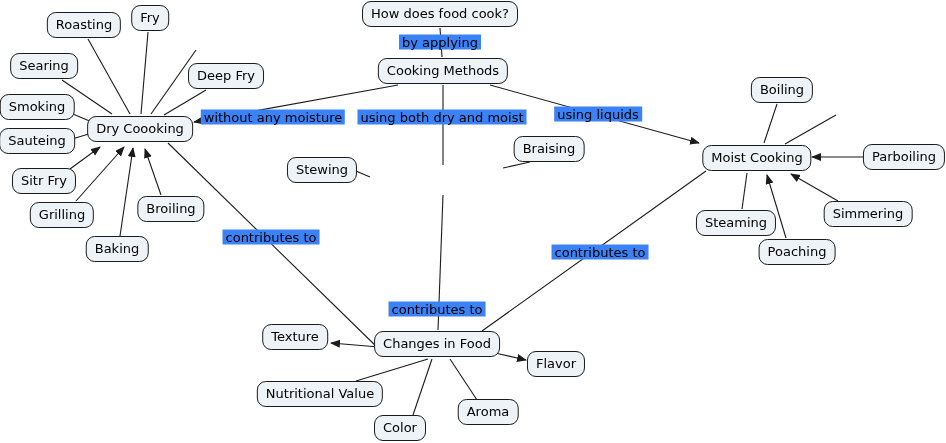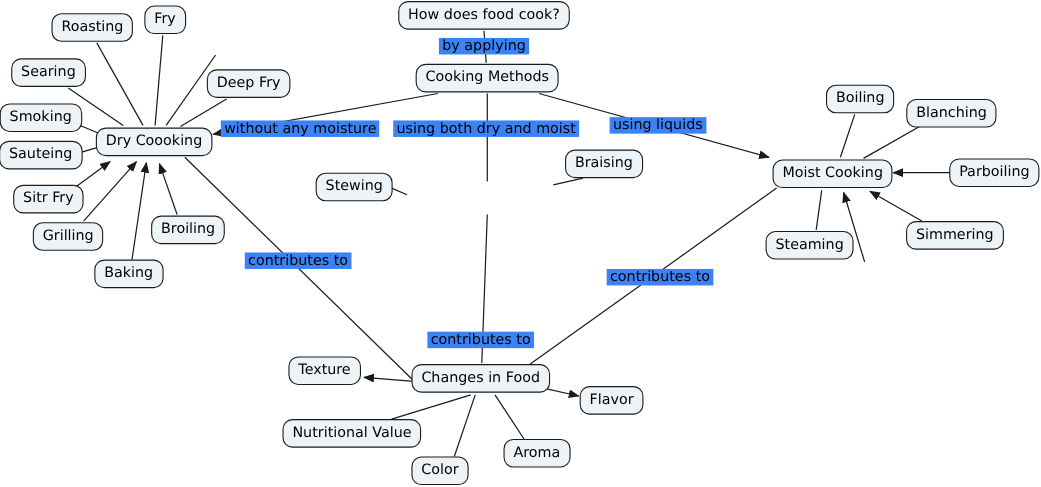--- a/index.html
+++ b/index.html
@@ -112,23 +112,23 @@
   <div class="node" style="left:37px;top:141px">Sauteing</div>
   <div class="node" style="left:44px;top:181px">Sitr Fry</div>
   <div class="node" style="left:62px;top:215px">Grilling</div>
   <div class="node" style="left:117px;top:249px">Baking</div>
   <div class="node" style="left:171px;top:209px">Broiling</div>
 
   <div class="node" style="left:549px;top:149px">Braising</div>
   <div class="node" style="left:322px;top:170px">Stewing</div>
 
   <div class="node" style="left:782px;top:90px">Boiling</div>
-  <div class="node" style="left:865px;top:103px">Blanching</div>
   <div class="node" style="left:904px;top:157px">Parboiling</div>
   <div class="node" style="left:868px;top:214px">Simmering</div>
+  <div class="node" style="left:797px;top:252px">Poaching</div>
   <div class="node" style="left:736px;top:223px">Steaming</div>
 
   <div class="node" style="left:295px;top:337px">Texture</div>
   <div class="node" style="left:556px;top:364px">Flavor</div>
   <div class="node" style="left:320px;top:394px">Nutritional Value</div>
   <div class="node" style="left:400px;top:428px">Color</div>
   <div class="node" style="left:488px;top:412px">Aroma</div>
 
 </div>
 

